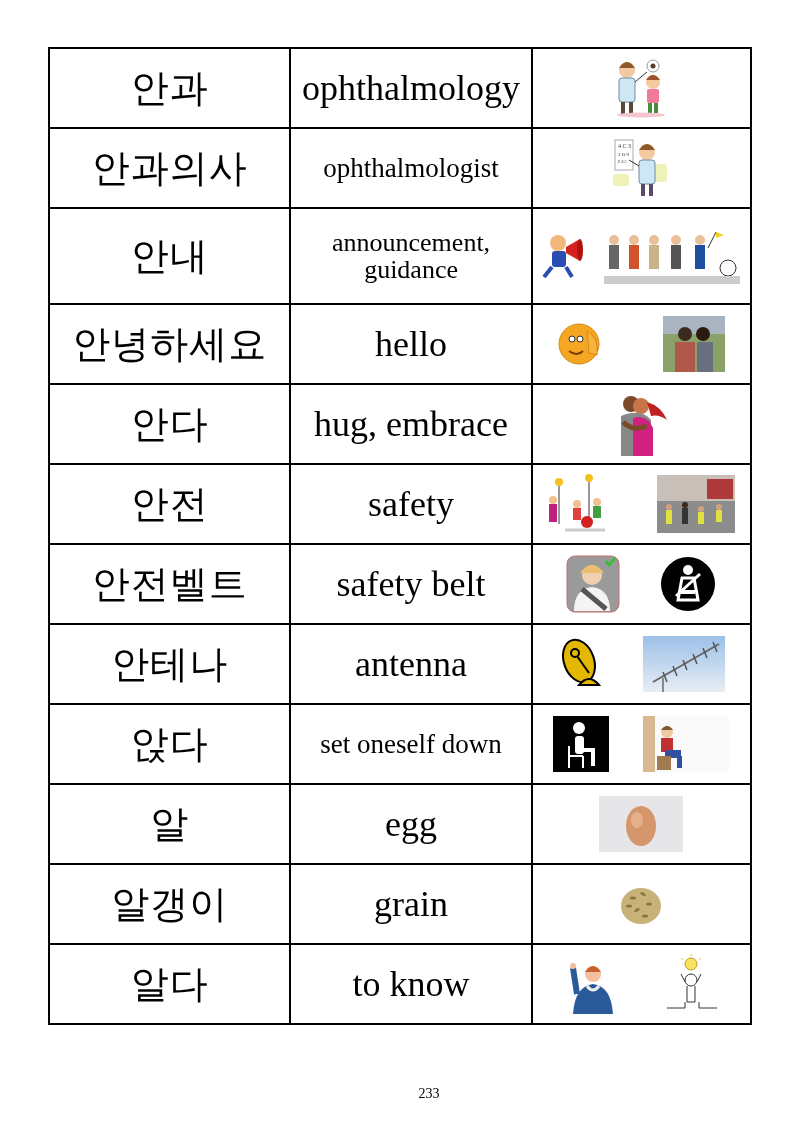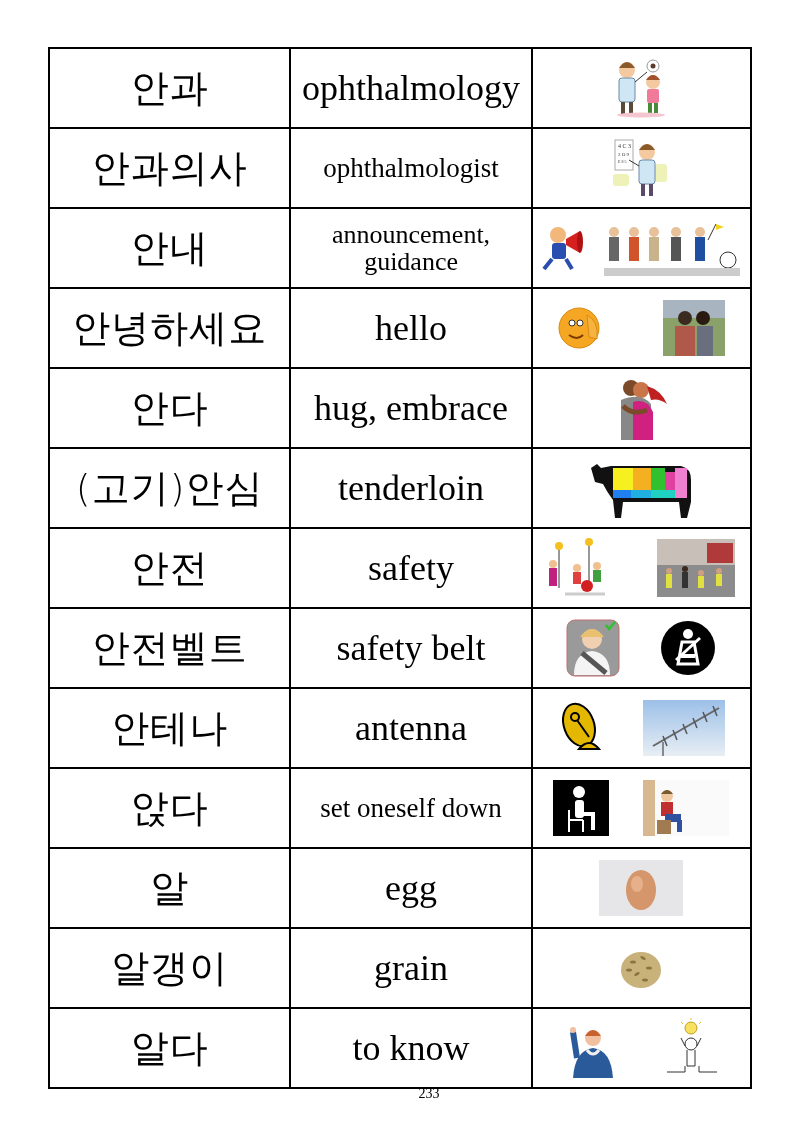--- a/index.html
+++ b/index.html
@@ -76,21 +76,21 @@
           <line x1="28" y1="28" x2="18" y2="22" stroke="#333"></line>
           <rect x="30" y="46" width="4" height="12" fill="#5a4a6a"></rect>
               <rect x="38" y="46" width="4" height="12" fill="#5a4a6a"></rect>
         </svg>
       </div>
         </td>
     </tr>
 
     <tr>
       <td class="ko">안내</td>
-      <td class="en two-line" style="padding:4px 24px;">announcement, guidance</td>
+      <td class="en two-line" style="padding:12px 24px;">announcement, guidance</td>
       <td>
           <div class="pics" style="gap:6px;">
         <svg width="56" height="50" viewBox="0 0 56 50">
           <circle cx="16" cy="12" r="8" fill="#f2b77a"></circle>
               <rect x="10" y="20" width="14" height="16" rx="3" fill="#2a4db0"></rect>
           <path d="M10 36 l-8 10 M24 36 l6 10" stroke="#2a4db0" stroke-width="4"></path>
           <path d="M24 16 l14 -8 v22 l-14 -8z" fill="#d62020"></path>
               <ellipse cx="38" cy="19" rx="3" ry="11" fill="#b01010"></ellipse>
         </svg>
         <svg width="136" height="56" viewBox="0 0 136 56">
@@ -158,39 +158,20 @@
               <circle cx="28" cy="14" r="8" fill="#c9754a"></circle>
           <path d="M34 10 q14 4 20 18 q-8 -6 -16 -4z" fill="#c02020"></path>
           <path d="M8 24 q20 -8 30 4 v36 h-30z" fill="#888"></path>
           <path d="M20 26 q14 -4 20 10 v28 h-20z" fill="#d02080"></path>
           <path d="M10 30 q10 10 24 4" stroke="#7a4a2a" stroke-width="5" fill="none"></path>
         </svg>
       </div>
         </td>
     </tr>
 
-    <tr>
-      <td class="ko">(고기)안심</td>
-      <td class="en">tenderloin</td>
-      <td>
-          <div class="pics">
-        <svg width="112" height="64" viewBox="0 0 112 64">
-          <path d="M6 12 l6 -4 l4 4 l10 -2 l70 0 q10 2 10 14 v22 l-4 16 h-6 l-2 -16 h-56 l-2 16 h-6 l-2 -18 q-6 -8 -10 -16 l-8 -2 z" fill="#111"></path>
-          <rect x="28" y="12" width="20" height="22" fill="#f7f020"></rect>
-              <rect x="48" y="12" width="18" height="22" fill="#f4b020"></rect>
-          <rect x="66" y="12" width="14" height="22" fill="#30c030"></rect>
-              <rect x="80" y="16" width="10" height="18" fill="#e040a0"></rect>
-          <rect x="90" y="12" width="12" height="30" fill="#f080d0"></rect>
-          <rect x="28" y="34" width="18" height="8" fill="#2080f0"></rect>
-              <rect x="46" y="34" width="20" height="8" fill="#20b0e0"></rect>
-          <rect x="66" y="34" width="24" height="8" fill="#20d0c0"></rect>
-        </svg>
-      </div>
-        </td>
-    </tr>
 
     <tr>
       <td class="ko">안전</td>
       <td class="en">safety</td>
       <td>
           <div class="pics" style="gap:40px;">
         <svg width="70" height="60" viewBox="0 0 70 60">
           <line x1="12" y1="8" x2="12" y2="50" stroke="#333"></line>
               <circle cx="12" cy="8" r="4" fill="#f4c020"></circle>
           <line x1="42" y1="4" x2="42" y2="48" stroke="#333"></line>

